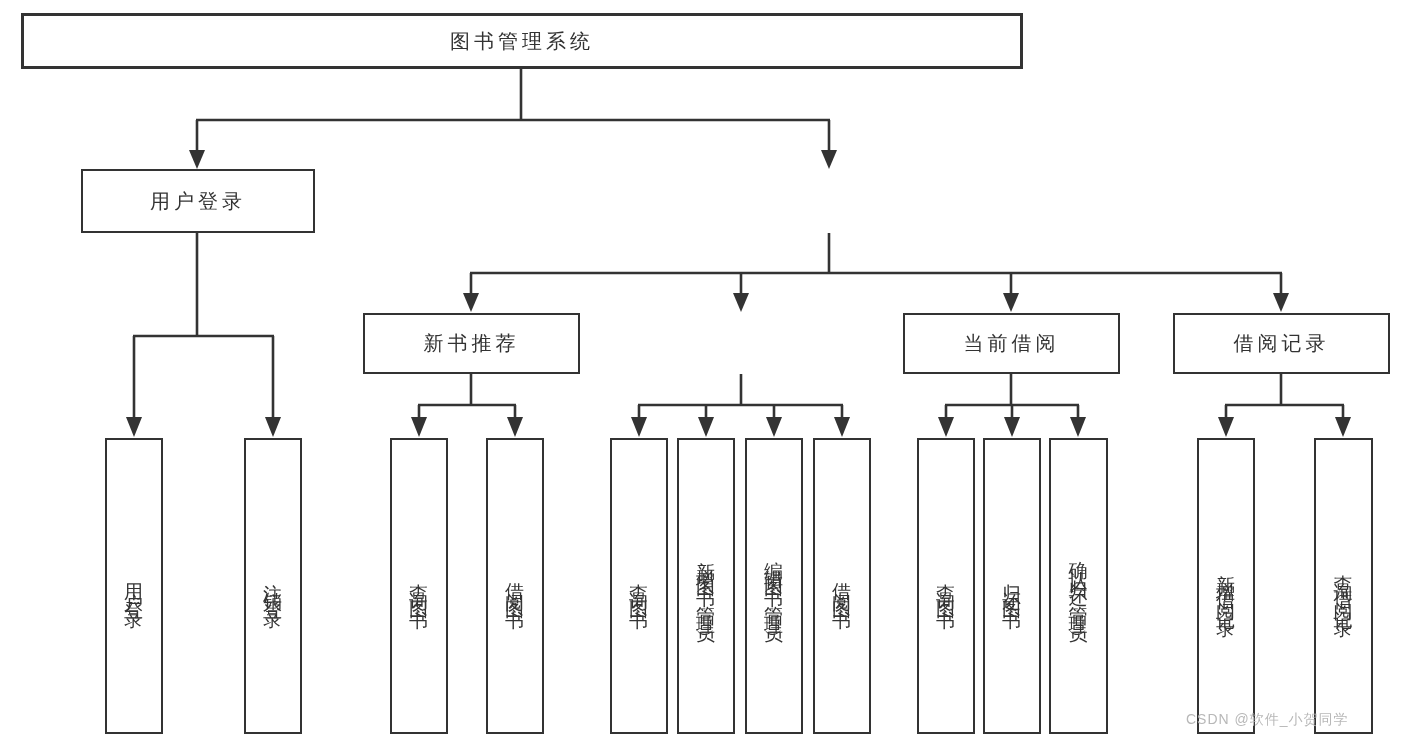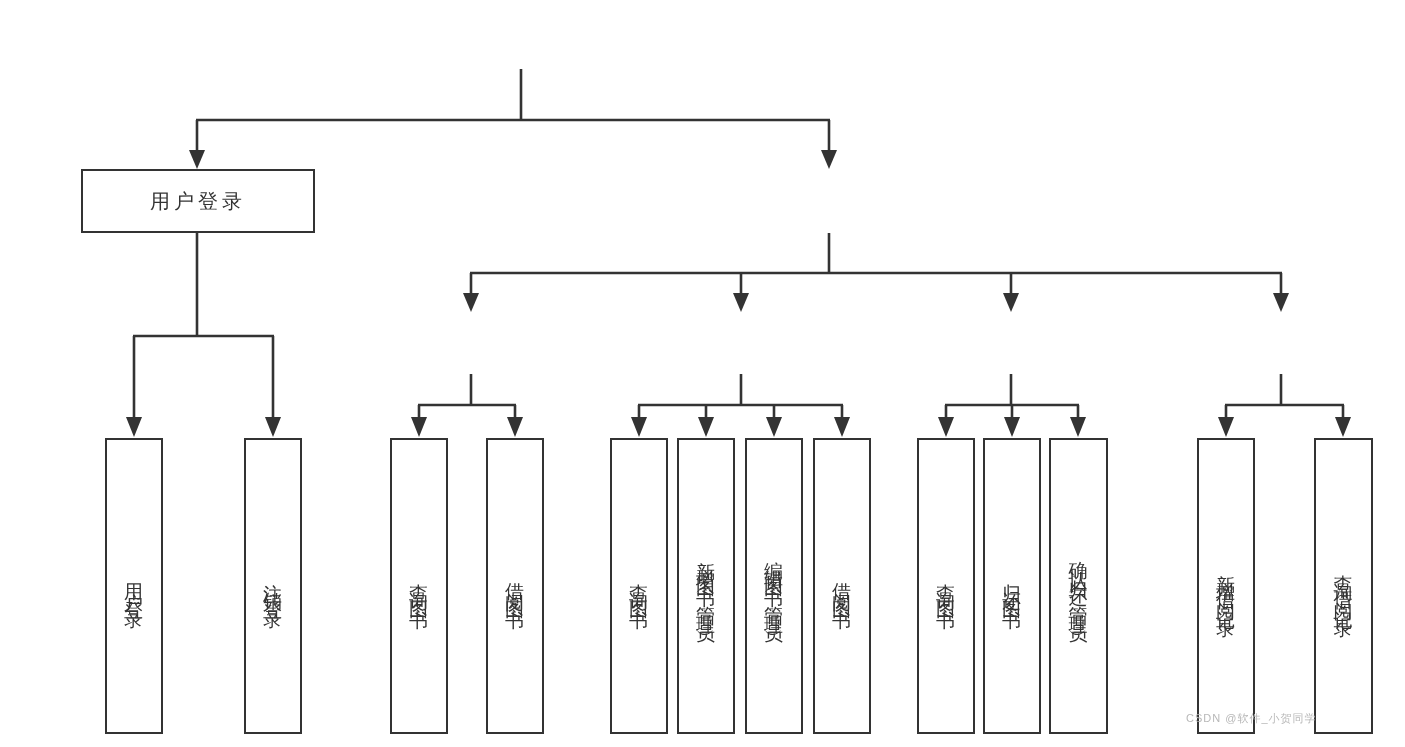--- a/index.html
+++ b/index.html
@@ -40,21 +40,21 @@
     writing-mode: vertical-rl;
     text-orientation: mixed;
     font-size: 19px;
     letter-spacing: 9px;
     line-height: 1;
   }
   .watermark {
     position: absolute;
     left: 1186px;
     top: 711px;
-    font-size: 11px;
+    font-size: 14px;
     letter-spacing: 1px;
     color: var(--watermark, #b8b8b8);
     white-space: nowrap;
     z-index: 5;
   }
 </style>
 </head>
 <body>
 
 <div class="canvas">
@@ -121,25 +121,37 @@
       <polygon points="766,417 782,417 774,437"></polygon>
       <polygon points="834,417 850,417 842,437"></polygon>
       <polygon points="938,417 954,417 946,437"></polygon>
       <polygon points="1004,417 1020,417 1012,437"></polygon>
       <polygon points="1070,417 1086,417 1078,437"></polygon>
       <polygon points="1218,417 1234,417 1226,437"></polygon>
       <polygon points="1335,417 1351,417 1343,437"></polygon>
     </g>
   </svg>
 
+  <div class="box root" style="left:21px;top:13px;width:1002px;height:56px">
+    <span class="hlabel">图书管理系统</span>
+  </div>
 
   <div class="box" style="left:81px;top:169px;width:234px;height:64px">
     <span class="hlabel">用户登录</span>
   </div>
 
+  <div class="box" style="left:363px;top:313px;width:217px;height:61px">
+    <span class="hlabel">新书推荐</span>
+  </div>
+  <div class="box" style="left:903px;top:313px;width:217px;height:61px">
+    <span class="hlabel">当前借阅</span>
+  </div>
+  <div class="box" style="left:1173px;top:313px;width:217px;height:61px">
+    <span class="hlabel">借阅记录</span>
+  </div>
 
   <div class="box leaf" style="left:105px;top:438px;width:58px;height:296px">
     <span class="vtext">用户登录</span>
   </div>
   <div class="box leaf" style="left:244px;top:438px;width:58px;height:296px">
     <span class="vtext">注销登录</span>
   </div>
 
   <div class="box leaf" style="left:390px;top:438px;width:58px;height:296px">
     <span class="vtext">查询图书</span>

